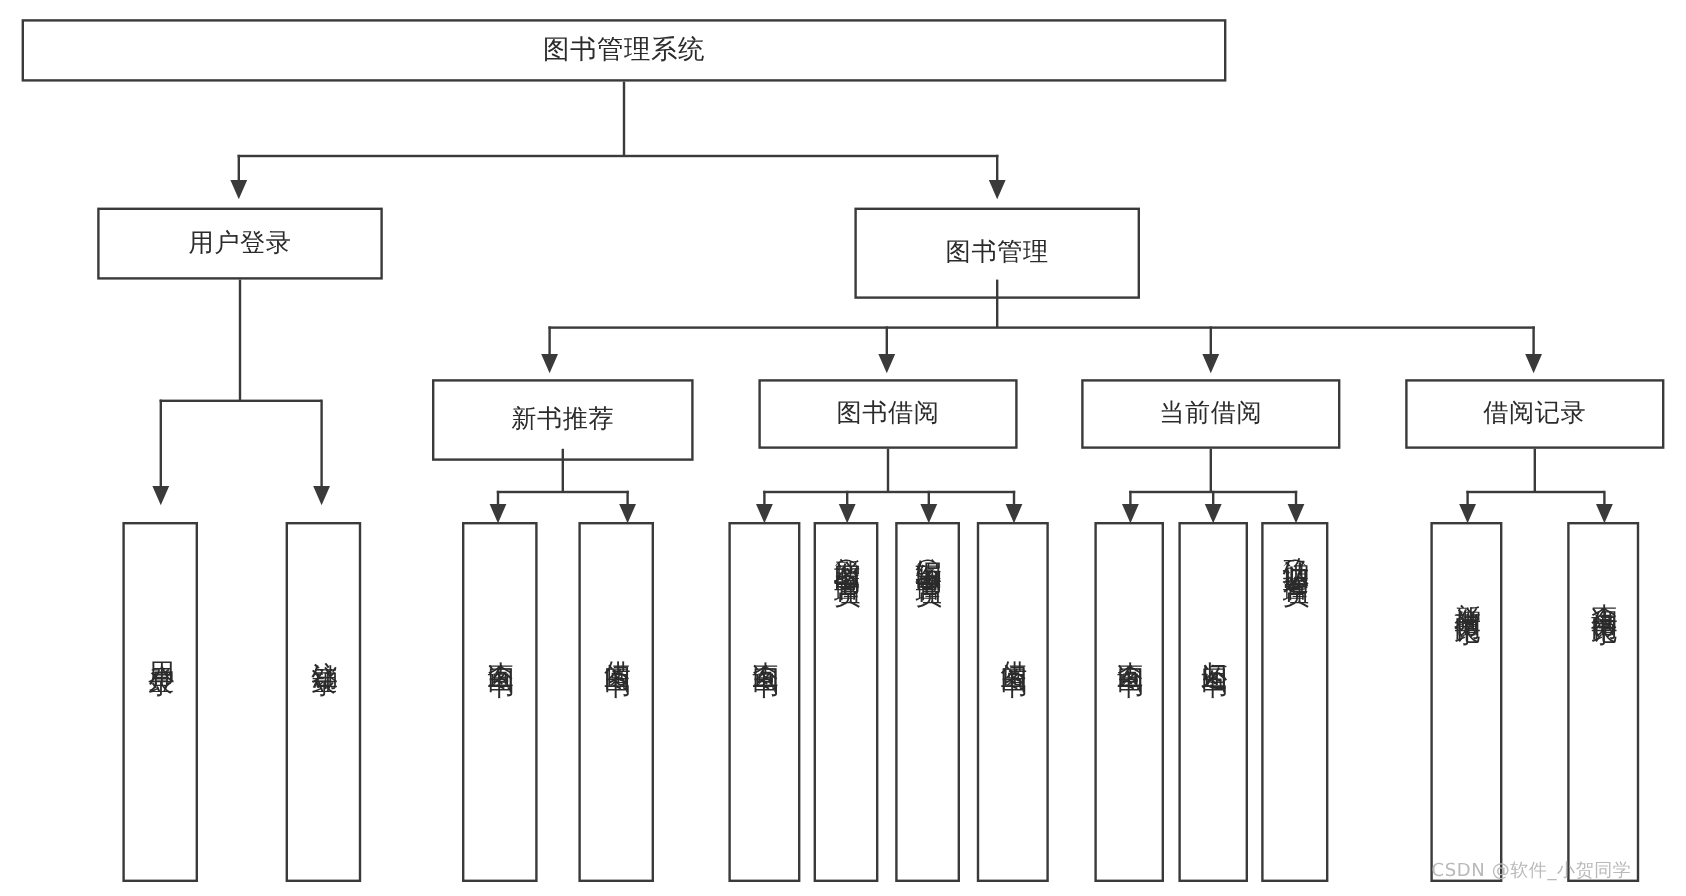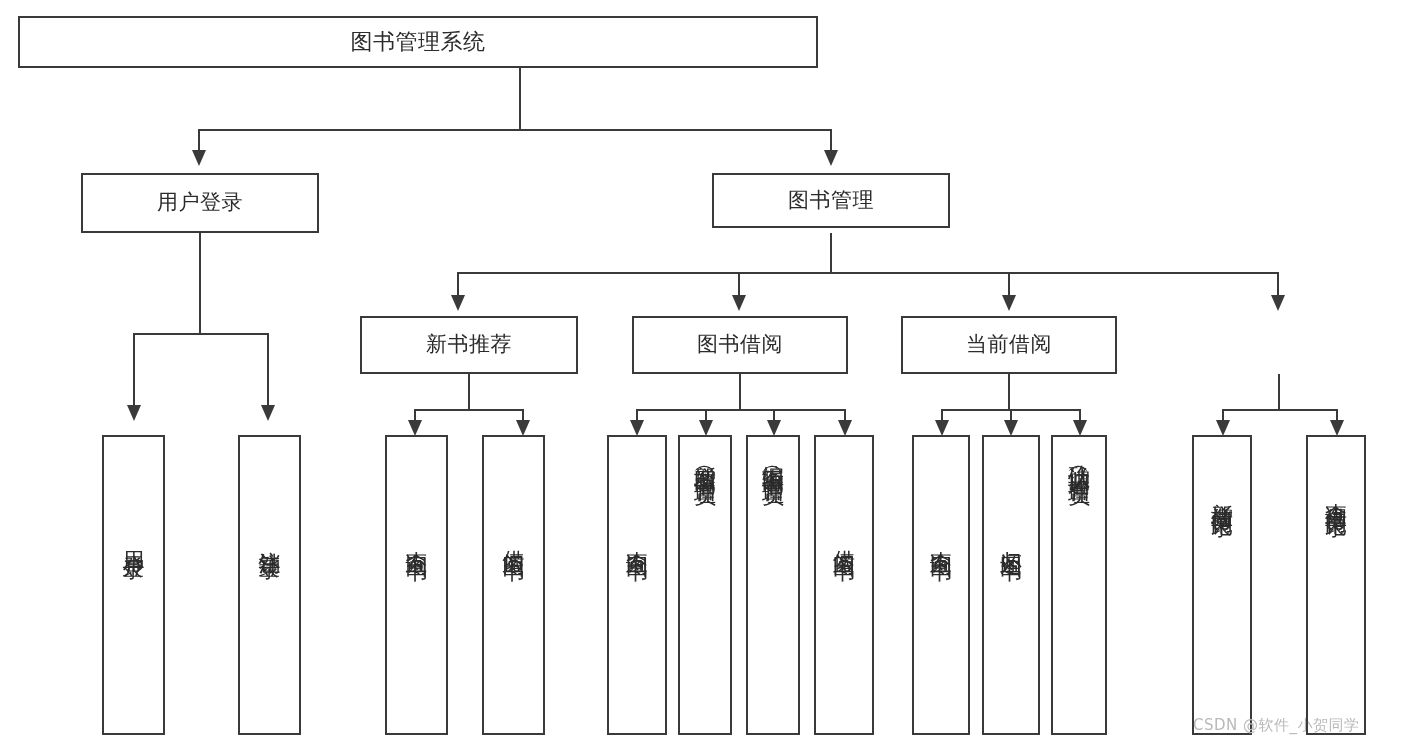--- a/index.html
+++ b/index.html
@@ -83,38 +83,38 @@
     font-size: 15px;
     white-space: nowrap;
     letter-spacing: 0.5px;
   }
 </style>
 </head>
 <body>
 
 <div id="canvas">
 
-  <div class="node horiz root" style="left:18px; top:16px; width:800px; height:52px;">
+  <div class="node horiz root" style="left:18px; top:16px; width:1004px; height:52px;">
     <span class="label">图书管理系统</span>
   </div>
 
   <div class="vline" style="left:519px; top:68px; width:2px; height:62px;"></div>
 
   <div class="hline" style="left:198px; top:129px; width:634px; height:2px;"></div>
 
   <div class="vline" style="left:198px; top:129px; width:2px; height:22px;"></div>
   <div class="arrow" style="left:192px; top:150px;"></div>
   <div class="vline" style="left:830px; top:129px; width:2px; height:22px;"></div>
   <div class="arrow" style="left:824px; top:150px;"></div>
 
   <div class="node horiz" style="left:81px; top:173px; width:238px; height:60px;">
     <span class="label">用户登录</span>
   </div>
 
-  <div class="node horiz" style="left:712px; top:173px; width:238px; height:55px;">
+  <div class="node horiz" style="left:712px; top:173px; width:238px; height:76px;">
     <span class="label">图书管理</span>
   </div>
 
   <div class="vline" style="left:199px; top:233px; width:2px; height:101px;"></div>
   <div class="hline" style="left:133px; top:333px; width:135px; height:2px;"></div>
   <div class="vline" style="left:133px; top:333px; width:2px; height:73px;"></div>
   <div class="arrow" style="left:127px; top:405px;"></div>
   <div class="vline" style="left:267px; top:333px; width:2px; height:73px;"></div>
   <div class="arrow" style="left:261px; top:405px;"></div>
 
@@ -122,28 +122,31 @@
   <div class="hline" style="left:457px; top:272px; width:822px; height:2px;"></div>
   <div class="vline" style="left:457px; top:272px; width:2px; height:24px;"></div>
   <div class="arrow" style="left:451px; top:295px;"></div>
   <div class="vline" style="left:738px; top:272px; width:2px; height:24px;"></div>
   <div class="arrow" style="left:732px; top:295px;"></div>
   <div class="vline" style="left:1008px; top:272px; width:2px; height:24px;"></div>
   <div class="arrow" style="left:1002px; top:295px;"></div>
   <div class="vline" style="left:1277px; top:272px; width:2px; height:24px;"></div>
   <div class="arrow" style="left:1271px; top:295px;"></div>
 
-  <div class="node horiz" style="left:360px; top:316px; width:218px; height:58px;">
+  <div class="node horiz" style="left:360px; top:316px; width:218px; height:68px;">
     <span class="label">新书推荐</span>
   </div>
   <div class="node horiz" style="left:901px; top:316px; width:216px; height:58px;">
     <span class="label">当前借阅</span>
   </div>
   <div class="node horiz" style="left:632px; top:316px; width:216px; height:58px;">
     <span class="label">图书借阅</span>
+  </div>
+  <div class="node horiz" style="left:1171px; top:316px; width:216px; height:58px;">
+    <span class="label">借阅记录</span>
   </div>
 
   <div class="vline" style="left:468px; top:374px; width:2px; height:36px;"></div>
   <div class="hline" style="left:414px; top:409px; width:110px; height:2px;"></div>
   <div class="vline" style="left:414px; top:409px; width:2px; height:12px;"></div>
   <div class="arrow" style="left:408px; top:420px;"></div>
   <div class="vline" style="left:522px; top:409px; width:2px; height:12px;"></div>
   <div class="arrow" style="left:516px; top:420px;"></div>
 
   <div class="vline" style="left:739px; top:374px; width:2px; height:36px;"></div>

